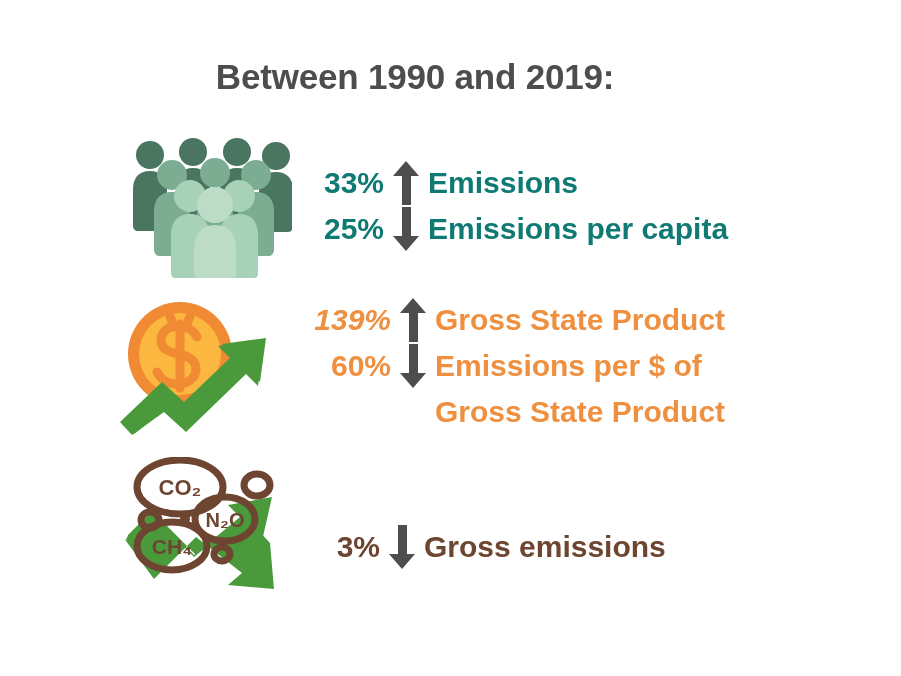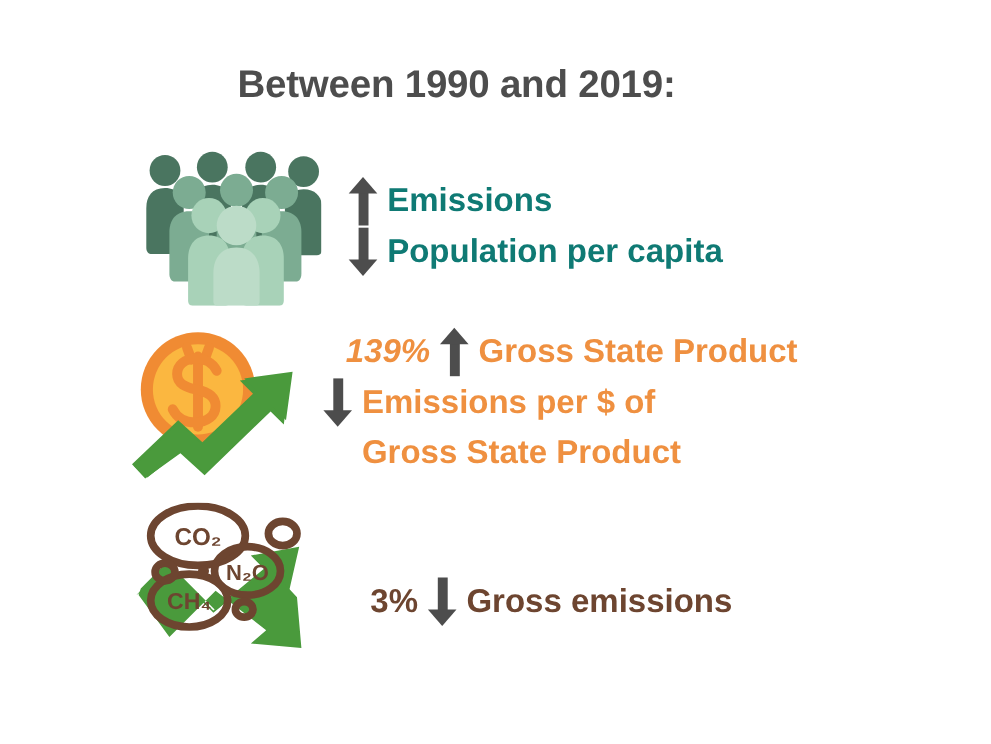--- a/index.html
+++ b/index.html
@@ -156,37 +156,39 @@
         <g fill="#bcdcc8">
           <circle cx="93" cy="72" r="18"></circle>
           <path d="M93 92c-15 0-21 11-21 23v26c0 3 2 4 5 4h32c3 0 5-1 5-4v-26c0-12-6-23-21-23z"></path>
         </g>
       </svg>
     </div>
 
     <div class="stats" style="margin-left:16px;">
 
       <div class="stat-line">
+        <div class="pct teal" style="width:76px;">33%</div>
         <div class="arrow-cell">
           <span class="arrow up">
               <span class="stem"></span>
               <span class="head"></span>
             </span>
         </div>
         <div class="label teal">Emissions</div>
       </div>
 
       <div class="stat-line">
+        <div class="pct teal" style="width:76px;">25%</div>
         <div class="arrow-cell">
           <span class="arrow down">
               <span class="stem"></span>
               <span class="head"></span>
             </span>
         </div>
-        <div class="label teal">Population per capita</div>
+        <div class="label teal">Emissions per capita</div>
       </div>
 
     </div>
   </div>
 
   <div class="row row-gsp">
 
     <div class="icon-box">
       <svg width="155" height="140" viewBox="0 0 155 140" aria-hidden="true">
 
@@ -212,20 +214,21 @@
         <div class="arrow-cell">
           <span class="arrow up">
               <span class="stem"></span>
               <span class="head"></span>
             </span>
         </div>
         <div class="label orange">Gross State Product</div>
       </div>
 
       <div class="stat-line">
+        <div class="pct orange" style="width:106px;">60%</div>
         <div class="arrow-cell">
           <span class="arrow down">
               <span class="stem"></span>
               <span class="head"></span>
             </span>
         </div>
         <div class="label orange">Emissions per $ of
 Gross State Product</div>
       </div>
 

